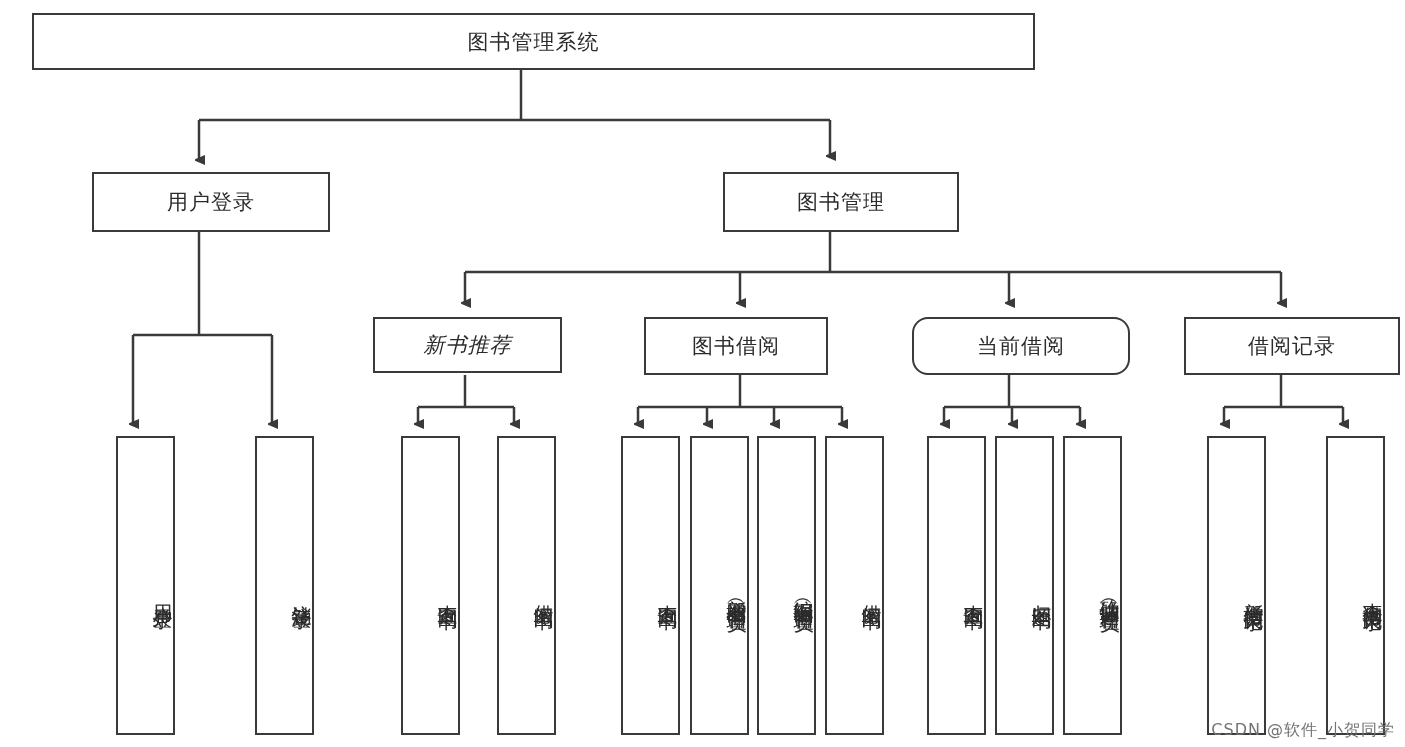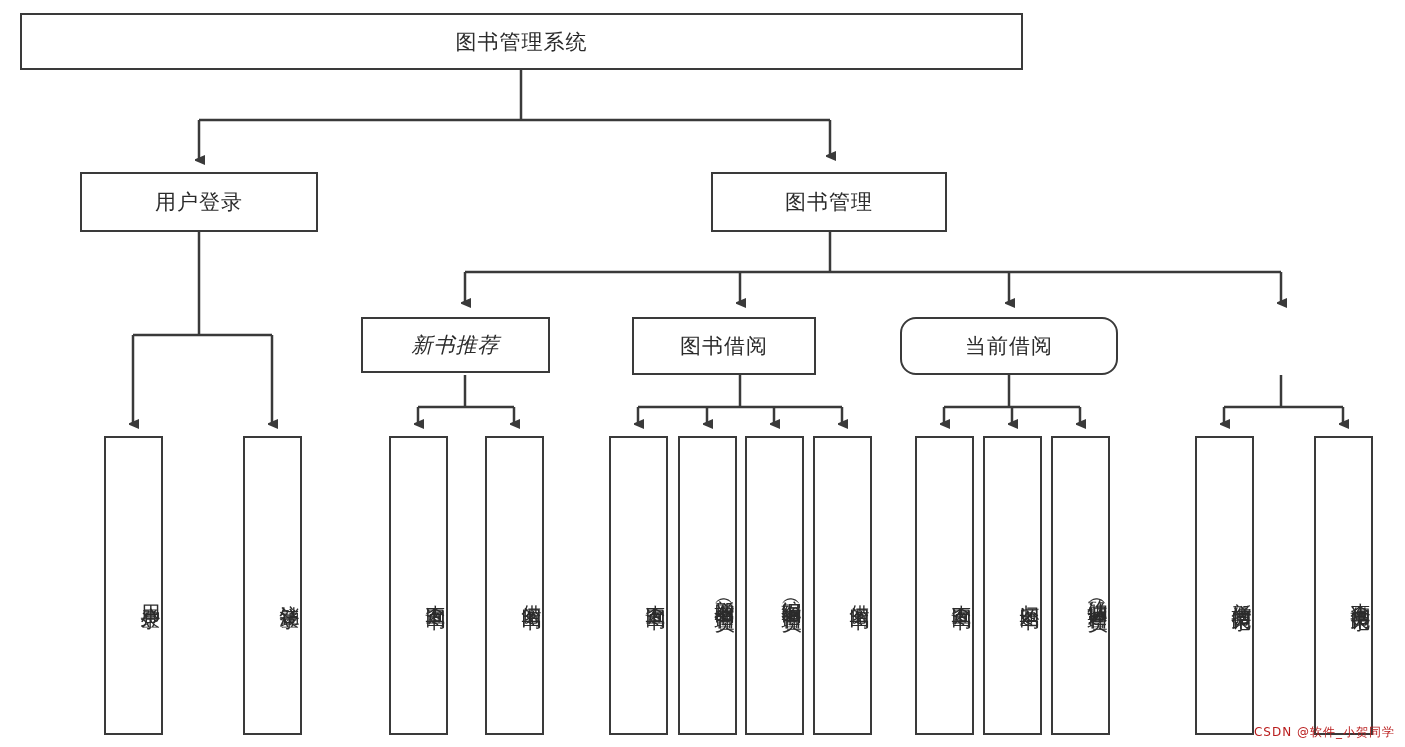--- a/index.html
+++ b/index.html
@@ -8,39 +8,40 @@
   svg#wires{position:absolute;left:0;top:0;width:1405px;height:747px;pointer-events:none;}
   .node{
     position:absolute;
     box-sizing:border-box;
     background:#ffffff;
     border:2.5px solid #3a3a3a;
     display:flex;
     align-items:center;
     justify-content:center;
     color:#2b2b2b;
+    margin-left:12px;
   }
   .node.h{font-size:21px;letter-spacing:1px;}
   .node.v{
     font-size:20px;
     letter-spacing:2px;
     writing-mode:vertical-rl;
     text-orientation:upright;
     align-items:flex-start;
     justify-content:center;
     padding-top:14px;
     line-height:1.05;
   }
   .node.v .vtxt{writing-mode:vertical-rl;text-orientation:upright;display:block;}
   #watermark{
     position:absolute;
     right:10px;
     bottom:6px;
-    font-size:12px;
-    color:#b91c1c;
+    font-size:16px;
+    color:#737373;
     letter-spacing:1px;
     white-space:nowrap;
   }
 </style>
 </head>
 <body>
 
 <div id="canvas">
 
   <svg id="wires" viewBox="0 0 1405 747">
@@ -106,20 +107,23 @@
 
   <div class="node h" style="left:361px;top:317px;width:189px;height:56px;font-style:italic;">
     <span>新书推荐</span>
   </div>
   <div class="node h" style="left:632px;top:317px;width:184px;height:58px;">
     <span>图书借阅</span>
   </div>
   <div class="node h" style="left:900px;top:317px;width:218px;height:58px;border-radius:16px;">
     <span>当前借阅</span>
   </div>
+  <div class="node h" style="left:1172px;top:317px;width:216px;height:58px;">
+    <span>借阅记录</span>
+  </div>
 
   <div class="node v" style="left:104px;top:436px;width:59px;height:299px;">
     <span class="vtxt">用户登录</span>
   </div>
   <div class="node v" style="left:243px;top:436px;width:59px;height:299px;">
     <span class="vtxt">注销登录</span>
   </div>
 
   <div class="node v" style="left:389px;top:436px;width:59px;height:299px;">
     <span class="vtxt">查询图书</span>

